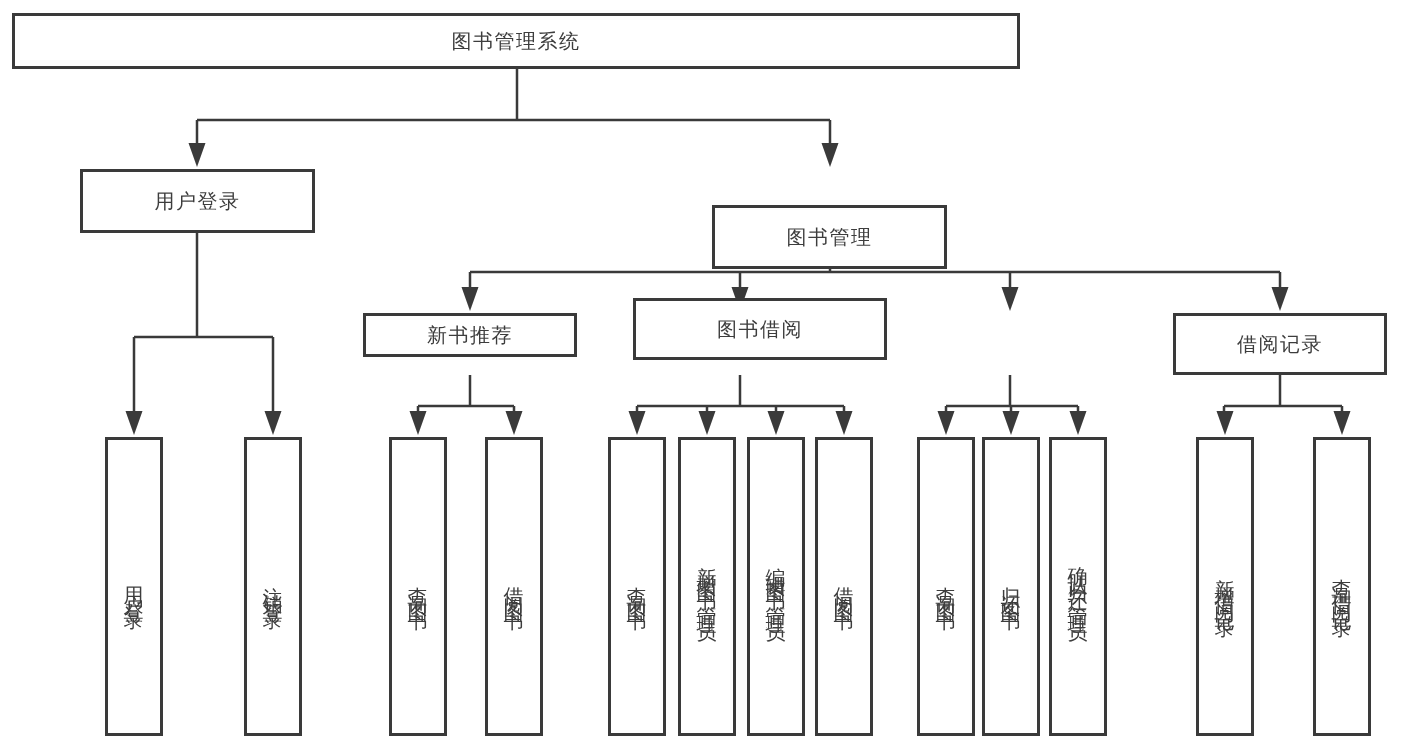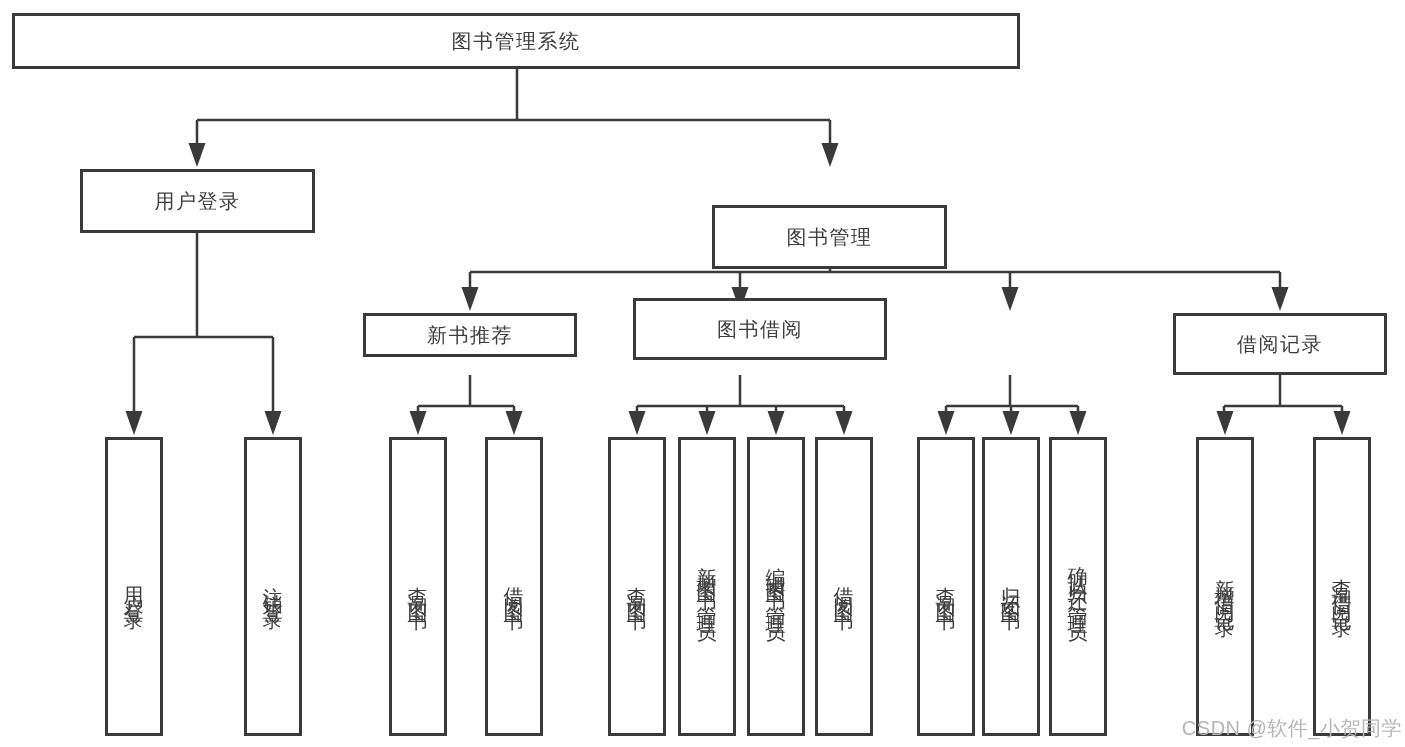--- a/index.html
+++ b/index.html
@@ -125,15 +125,14 @@
     <span class="vtext">确认归还（管理员）</span>
   </div>
 
   <div class="box leaf" style="left:1196px;">
     <span class="vtext">新增借阅记录</span>
   </div>
   <div class="box leaf" style="left:1313px;">
     <span class="vtext">查询借阅记录</span>
   </div>
 
-  <div class="watermark">CSDN @软件_小贺同学</div>
 
 </div>
 
 </body></html>

